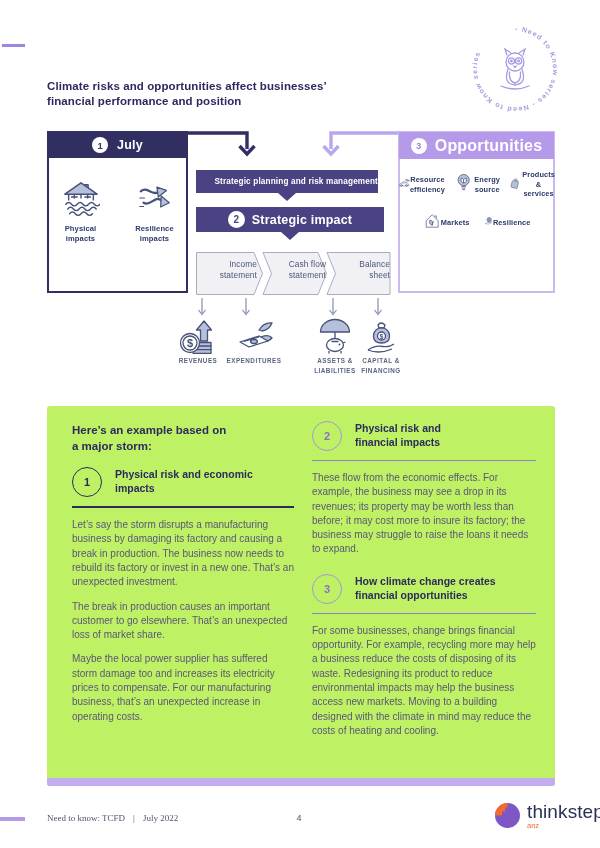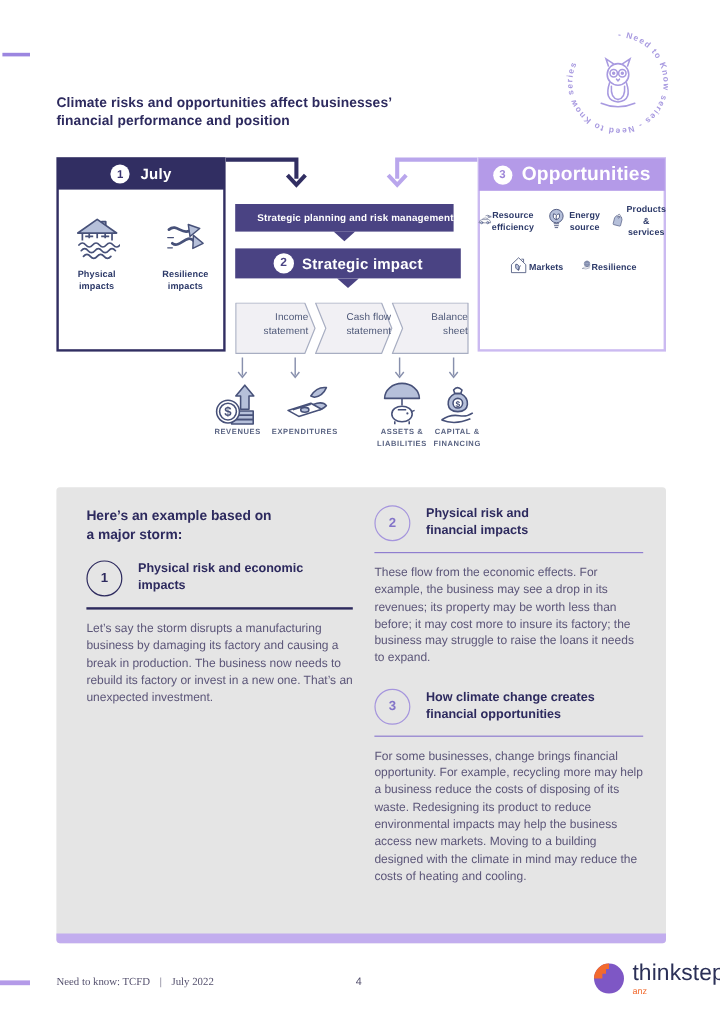--- a/index.html
+++ b/index.html
@@ -84,21 +84,21 @@
   .opps-row1 { display:flex; justify-content:center; gap:8px; padding-top:8px; }
   .opps-row2 { display:flex; justify-content:center; gap:14px; margin-top:4px; }
   .opp-item { width:47px; display:flex; flex-direction:row; align-items:center; }
   .opp-item .diagram-label { margin-top:3px; font-size:7.4px; }
   .icon-34 { width:34px; height:34px; }
   .icon-36 { width:38px; height:38px; }
 
   
   .example-panel {
     position:absolute; left:47px; top:406px; width:508px; height:380px;
-    background:#e5e5e5; border-radius:3px;
+    background:#bef264; border-radius:3px;
   }
   .panel-strip { position:absolute; left:0; right:0; bottom:0; height:8px; background:#c2adee; border-radius:0 0 3px 3px; }
   .col-left  { position:absolute; left:25px;  top:17px; width:222px; }
   .col-right { position:absolute; left:265px; top:15px; width:224px; }
   .intro-heading { font-size:11.5px; font-weight:bold; color:#2d2a5e; line-height:1.35; }
   .section-head { display:flex; align-items:center; gap:13px; }
   .col-left .section-head { margin-top:13px; }
   .sec-circle {
     width:30px; height:30px; border-radius:50%; border:1.6px solid #2d2a5e; color:#2d2a5e;
     font-size:11px; font-weight:bold; display:flex; align-items:center; justify-content:center; flex-shrink:0;
@@ -361,20 +361,22 @@
       <div class="intro-heading pre">Here’s an example based on
 a major storm:</div>
 
       <div class="section-head">
         <span class="sec-circle">1</span>
         <span class="sec-title pre">Physical risk and economic
 impacts</span>
       </div>
       <div class="rule-dark"></div>
       <p class="body-p">Let’s say the storm disrupts a manufacturing business by damaging its factory and causing a break in production. The business now needs to rebuild its factory or invest in a new one. That’s an unexpected investment.</p>
+      <p class="body-p">The break in production causes an important customer to go elsewhere. That’s an unexpected loss of market share.</p>
+      <p class="body-p">Maybe the local power supplier has suffered storm damage too and increases its electricity prices to compensate. For our manufacturing business, that’s an unexpected increase in operating costs.</p>
     </div>
 
     <div class="col-right">
       <div class="section-head">
         <span class="sec-circle light">2</span>
         <span class="sec-title pre">Physical risk and
 financial impacts</span>
       </div>
       <div class="rule-light"></div>
       <p class="body-p">These flow from the economic effects. For example, the business may see a drop in its revenues; its property may be worth less than before; it may cost more to insure its factory; the business may struggle to raise the loans it needs to expand.</p>

